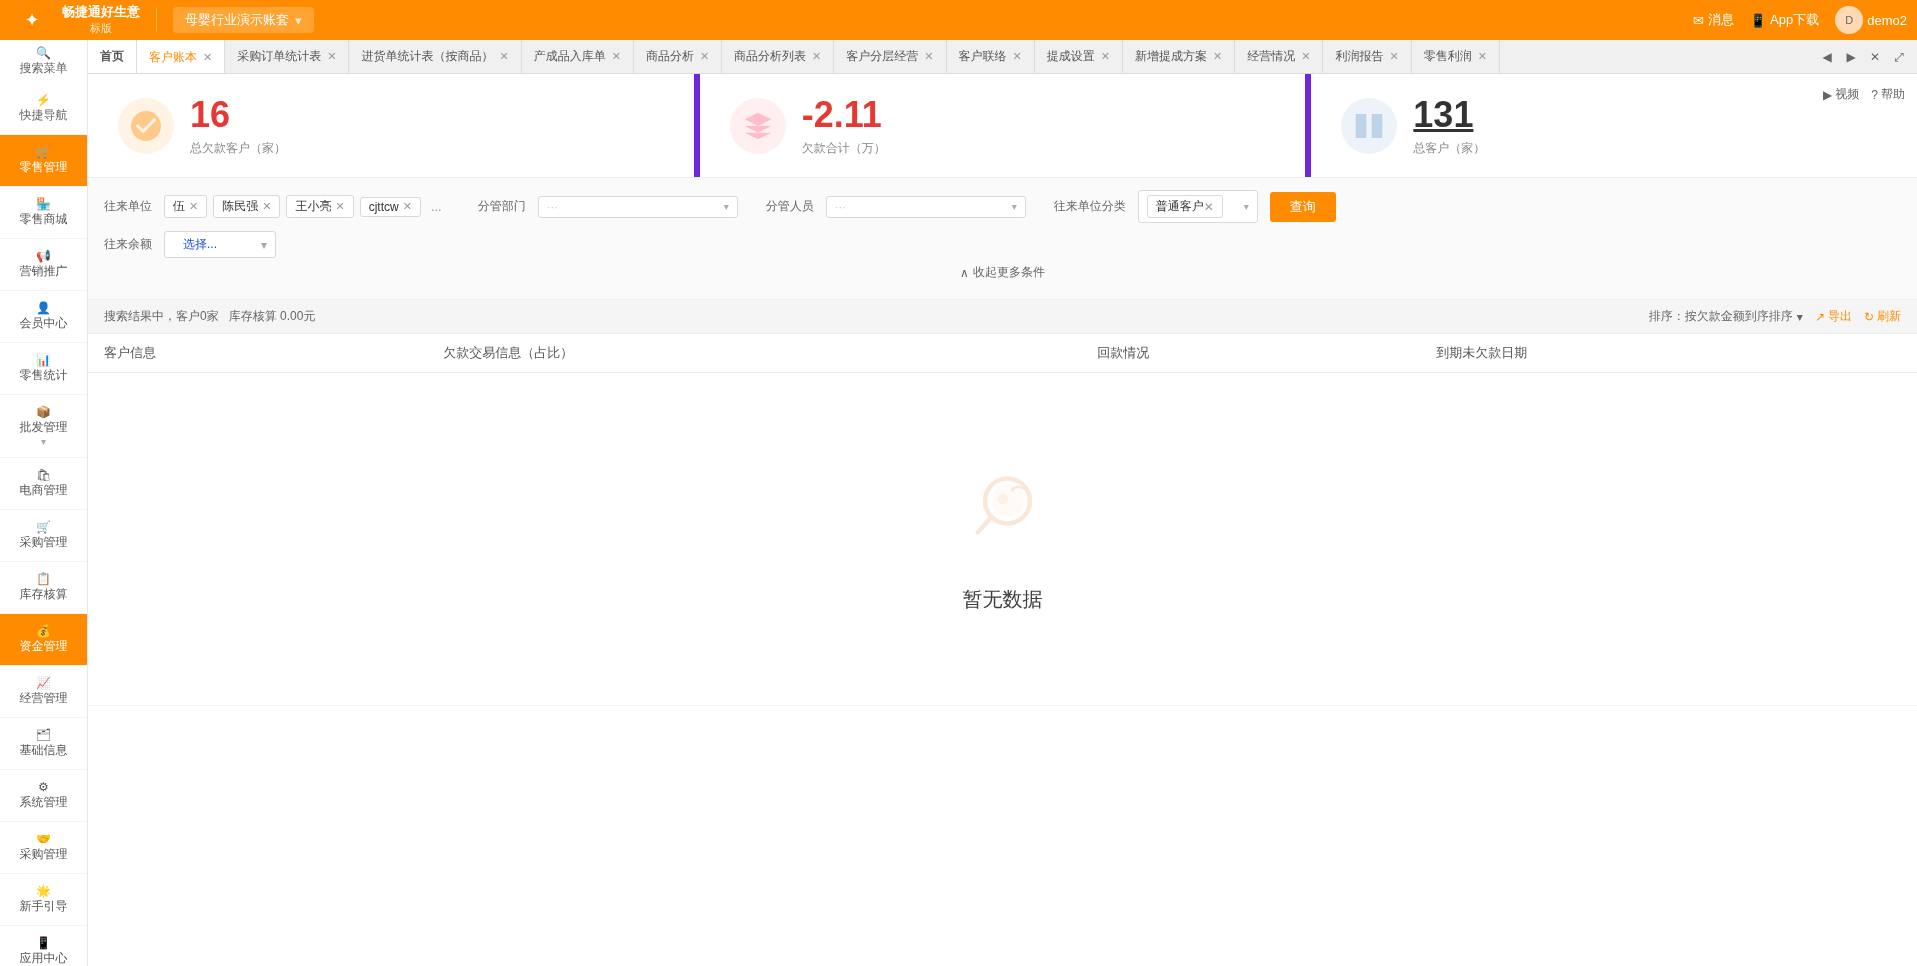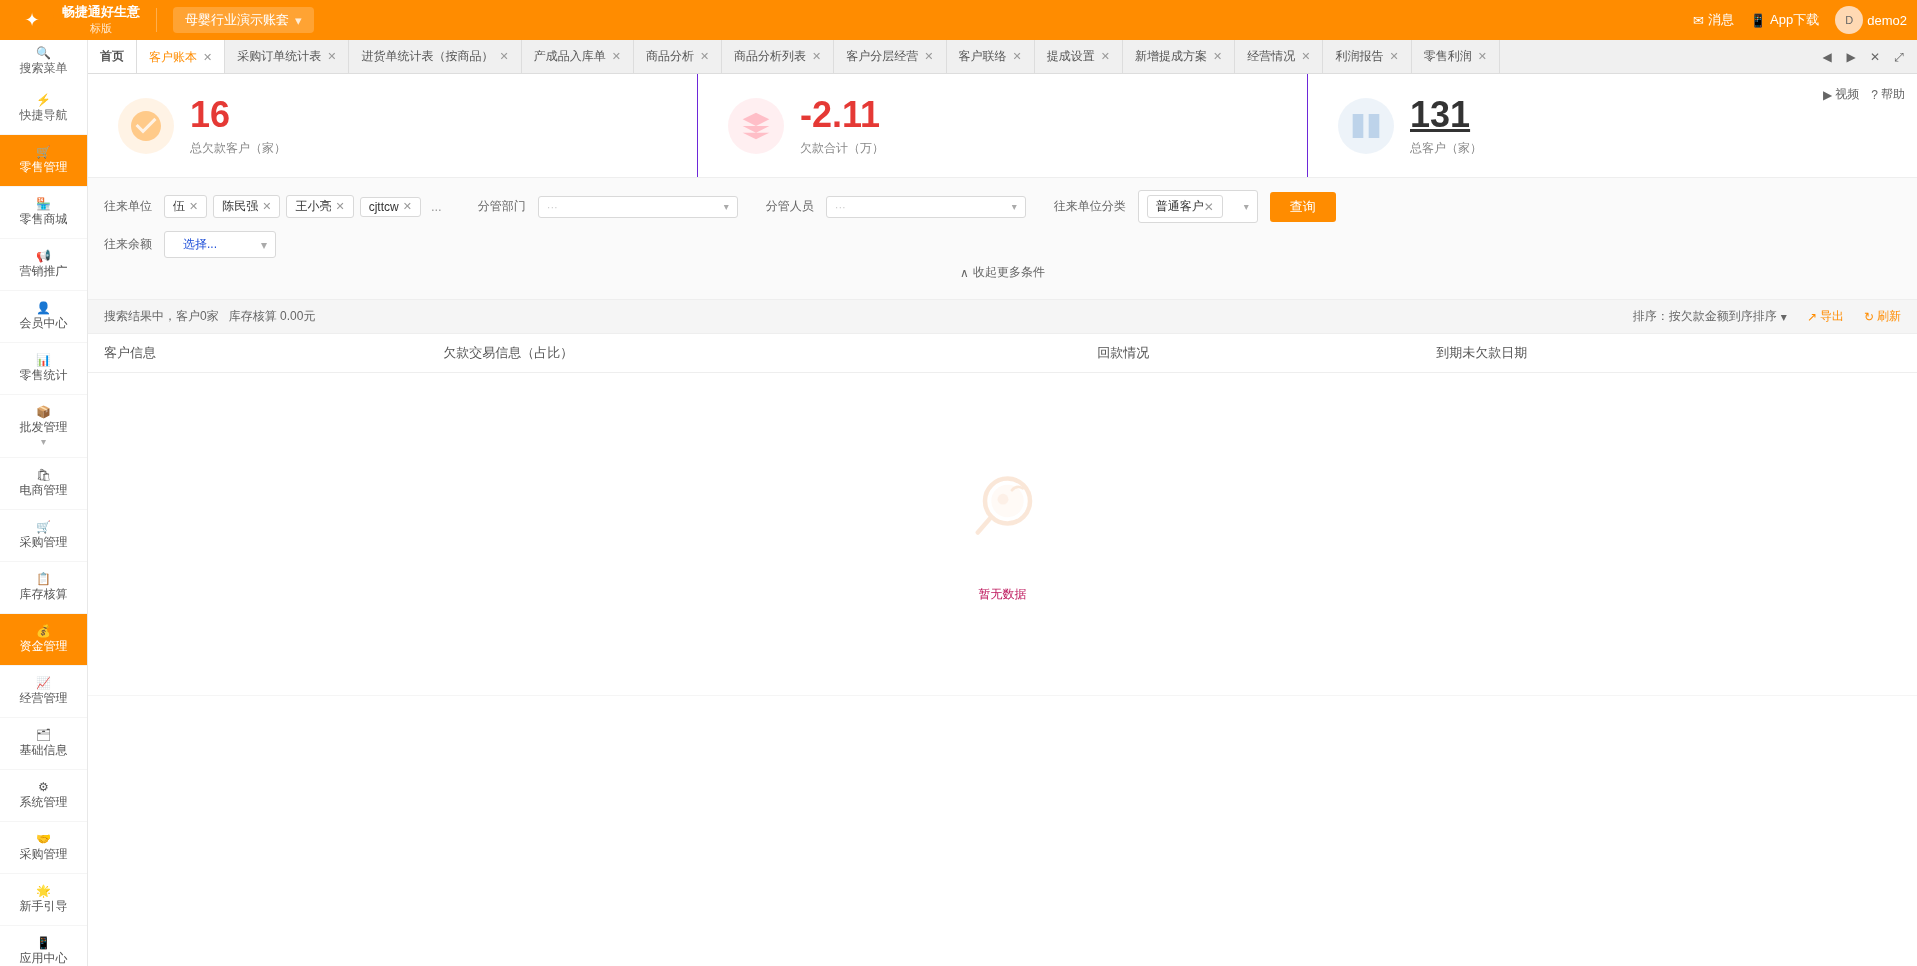--- a/index.html
+++ b/index.html
@@ -33,21 +33,21 @@
     .tab-item .tab-close { margin-left: 6px; color: #999; font-size: 11px; }
     .tab-item.home { background: white; font-weight: bold; }
     .tab-controls { margin-left: auto; display: flex; align-items: center; padding: 0 8px; gap: 4px; }
     .tab-control-btn { width: 20px; height: 20px; display: flex; align-items: center; justify-content: center; cursor: pointer; font-size: 12px; color: #666; }
 
     
     .page-content { flex: 1; overflow-y: auto; background: white; }
 
     
     .stats-row { display: flex; border-bottom: 1px solid #eee; background: white; position: relative; }
-    .stat-block { flex: 1; padding: 20px 30px; display: flex; align-items: center; gap: 16px; border-right: 1px solid #6d28d9; position: relative; }
+    .stat-block { flex: 1; padding: 20px 30px; display: flex; align-items: center; gap: 16px; border-right: 6px solid #6d28d9; position: relative; }
     .stat-block:last-child { border-right: none; }
     .stat-values { }
     .stat-main-number { font-size: 36px; font-weight: bold; }
     .stat-main-number.red { color: #e53935; }
     .stat-main-number.dark { color: #333; font-weight: 600; text-decoration: underline; }
     .stat-label { font-size: 12px; color: #888; margin-top: 4px; }
     .stat-help { position: absolute; top: 12px; right: 12px; display: flex; gap: 12px; font-size: 12px; color: #666; }
     .stat-help span { cursor: pointer; display: flex; align-items: center; gap: 3px; }
 
     
@@ -62,33 +62,33 @@
     .filter-select-box .arrow { color: #aaa; font-size: 10px; margin-left: auto; }
     .filter-select-tag { display: flex; align-items: center; gap: 0; background: white; border: 1px solid #d9d9d9; border-radius: 3px; padding: 2px 8px; font-size: 12px; color: #333; }
     .filter-select-tag .tag-close { color: #999; cursor: pointer; }
     .query-btn { background: #ff8c00; color: white; border: none; padding: 6px 20px; border-radius: 3px; font-size: 13px; cursor: pointer; }
     .collapse-btn { color: #666; font-size: 12px; cursor: pointer; display: flex; align-items: center; gap: 4px; justify-content: center; padding: 6px; }
     .filter-row2 { display: flex; align-items: center; gap: 12px; }
 
     
     .result-bar { padding: 8px 16px; display: flex; align-items: center; justify-content: space-between; background: #f5f5f5; border-bottom: 1px solid #eee; }
     .result-info { font-size: 12px; color: #666; }
-    .result-actions { display: flex; align-items: center; gap: 20px; font-size: 12px; color: #666; }
+    .result-actions { display: flex; align-items: center; gap: 12px; font-size: 12px; color: #666; }
     .sort-select { display: flex; align-items: center; gap: 4px; cursor: pointer; }
     .action-btn { display: flex; align-items: center; gap: 3px; cursor: pointer; color: #ff8c00; }
 
     
     .data-table { width: 100%; border-collapse: collapse; }
     .data-table th { padding: 10px 16px; text-align: left; font-size: 13px; font-weight: normal; color: #555; background: white; border-bottom: 1px solid #eee; }
     .data-table td { padding: 12px 16px; font-size: 13px; color: #333; border-bottom: 1px solid #f5f5f5; }
 
     
     .empty-state { display: flex; flex-direction: column; align-items: center; justify-content: center; padding: 80px 0; color: #ccc; }
     .empty-icon { font-size: 80px; margin-bottom: 12px; opacity: 0.4; }
-    .empty-text { font-size: 12px; color: #be185d; }
+    .empty-text { font-size: 20px; color: #404040; }
     
     
     .store-selector { background: rgba(255,255,255,0.2); border-radius: 4px; padding: 4px 12px; color: white; font-size: 13px; display: flex; align-items: center; gap: 6px; cursor: pointer; }
     .store-selector .arrow { color: rgba(255,255,255,0.8); }
 
     .sidebar-logo { padding: 8px; text-align: center; border-bottom: 1px solid #f0f0f0; }
     .logo-circle { width: 44px; height: 44px; background: #ff8c00; border-radius: 50%; margin: 0 auto; display: flex; align-items: center; justify-content: center; color: white; font-size: 18px; }
 
     .icon-circle-orange { 
       width: 56px; height: 56px; border-radius: 50%; 

